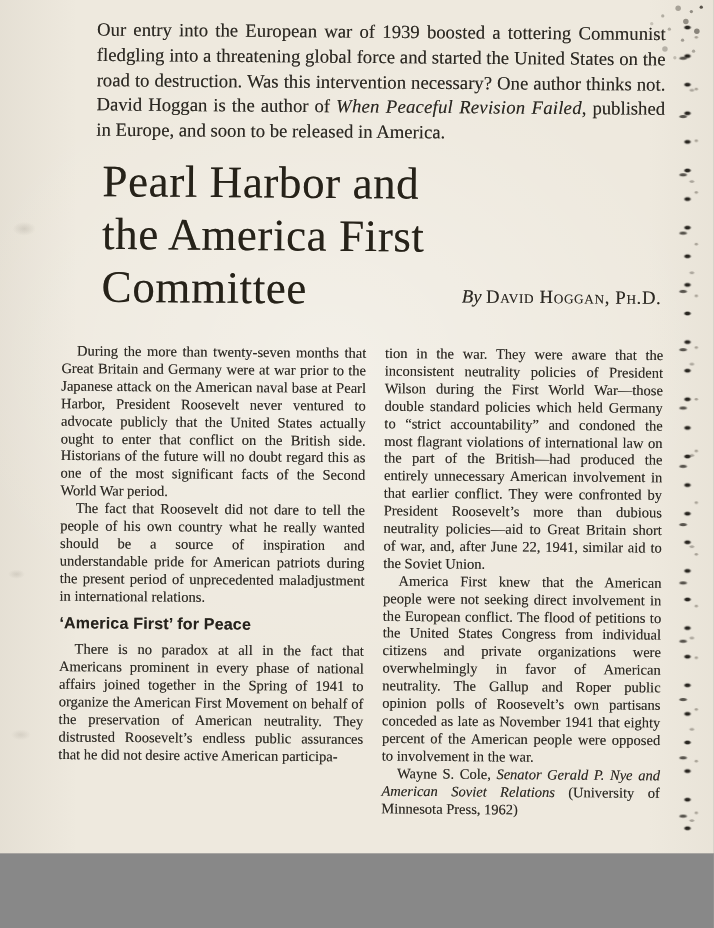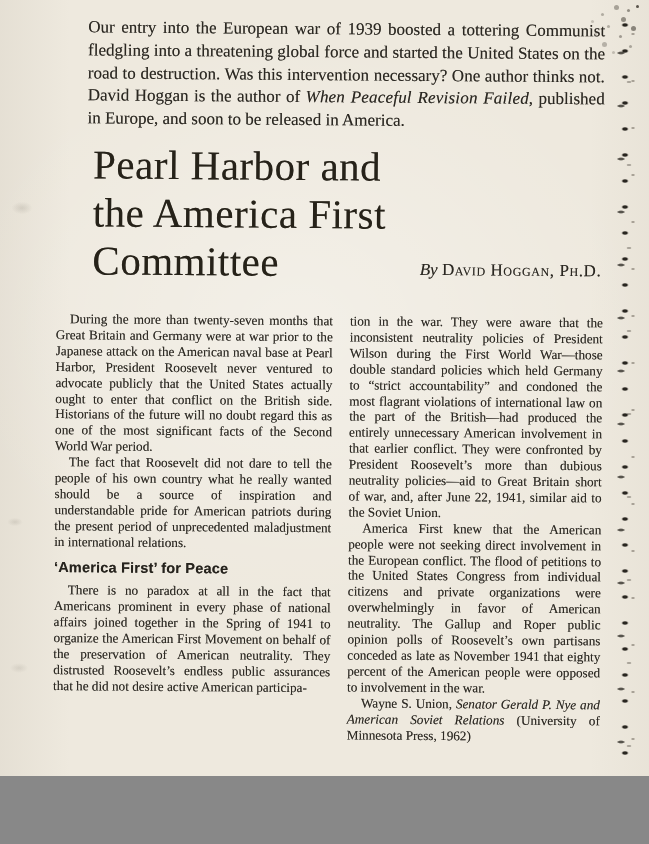--- a/index.html
+++ b/index.html
@@ -154,21 +154,21 @@
     <div class="columns">
       <div class="col col-left">
         <p class="para indent">During the more than twenty-seven months that Great Britain and Germany were at war prior to the Japanese attack on the American naval base at Pearl Harbor, President Roosevelt never ventured to advocate publicly that the United States actually ought to enter that conflict on the British side. Historians of the future will no doubt regard this as one of the most significant facts of the Second World War period.</p>
         <p class="para indent">The fact that Roosevelt did not dare to tell the people of his own country what he really wanted should be a source of inspiration and understandable pride for American patriots during the present period of unprecedented maladjustment in international relations.</p>
         <h3 class="subhead">‘America First’ for Peace</h3>
         <p class="para indent">There is no paradox at all in the fact that Americans prominent in every phase of national affairs joined together in the Spring of 1941 to organize the American First Movement on behalf of the preservation of American neutrality. They distrusted Roosevelt’s endless public assurances that he did not desire active American participa-</p>
       </div>
       <div class="col col-right">
         <p class="para">tion in the war. They were aware that the inconsistent neutrality policies of President Wilson during the First World War—those double standard policies which held Germany to “strict accountability” and condoned the most flagrant violations of international law on the part of the British—had produced the entirely unnecessary American involvement in that earlier conflict. They were confronted by President Roosevelt’s more than dubious neutrality policies—aid to Great Britain short of war, and, after June 22, 1941, similar aid to the Soviet Union.</p>
         <p class="para indent">America First knew that the American people were not seeking direct involvement in the European conflict. The flood of petitions to the United States Congress from individual citizens and private organizations were overwhelmingly in favor of American neutrality. The Gallup and Roper public opinion polls of Roosevelt’s own partisans conceded as late as November 1941 that eighty percent of the American people were opposed to involvement in the war.</p>
-        <p class="para indent"><span>Wayne S. Union, </span><i>Senator Gerald P. Nye and American Soviet Relations</i><span> (University of Minnesota Press, 1962)</span></p>
+        <p class="para indent"><span>Wayne S. Cole, </span><i>Senator Gerald P. Nye and American Soviet Relations</i><span> (University of Minnesota Press, 1962)</span></p>
       </div>
     </div>
 
     <div class="footer">
       <span class="pagenum">18</span>
       <span class="journal sc">The American Mercury</span>
     </div>
 
   </div>
 

